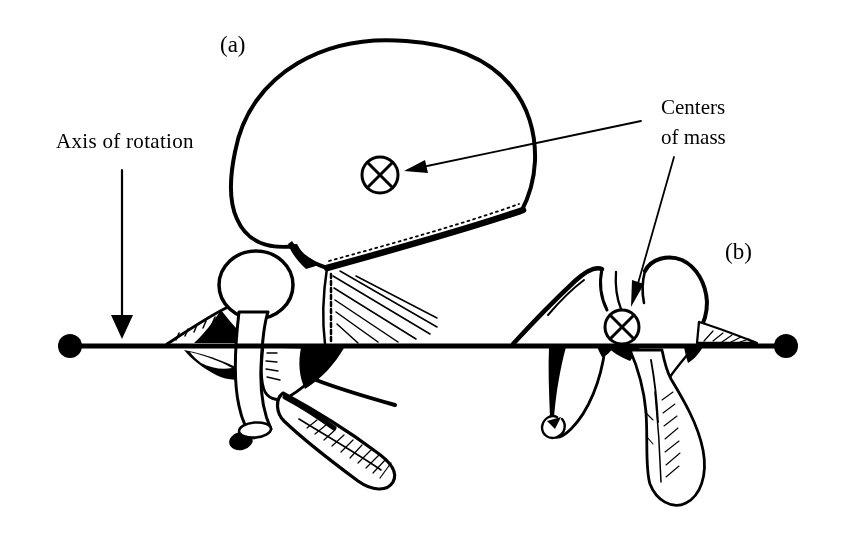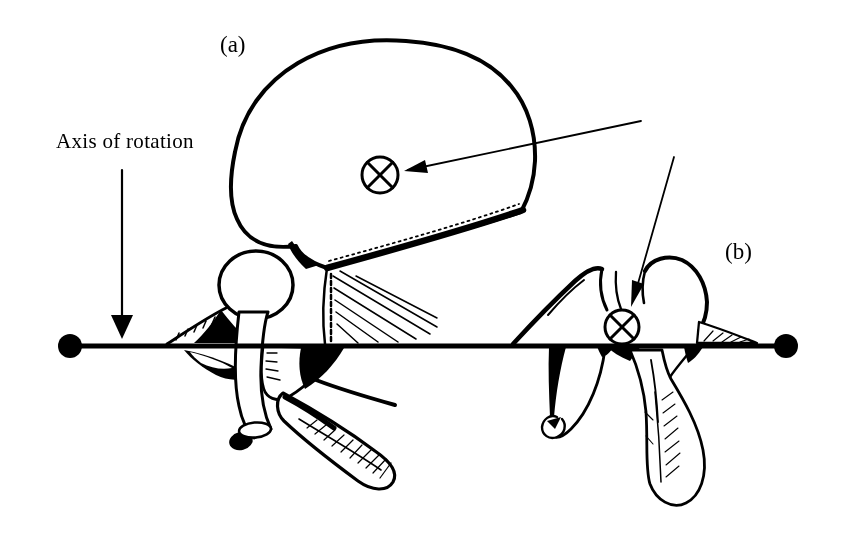--- a/index.html
+++ b/index.html
@@ -170,14 +170,18 @@
     </g>
     <g>
       <line x1="674" y1="157" x2="637" y2="287" stroke-width="1.8"></line>
       <polygon points="631,307 644,284 632,280" fill="#000" stroke="none"></polygon>
     </g>
   </svg>
 
   <div class="lbl lbl-axis">Axis of rotation</div>
   <div class="lbl lbl-a">(a)</div>
   <div class="lbl lbl-b">(b)</div>
+  <div class="lbl lbl-com">
+    <span>Centers</span>
+    <span>of mass</span>
+  </div>
 
 </div>
 
 </body></html>

